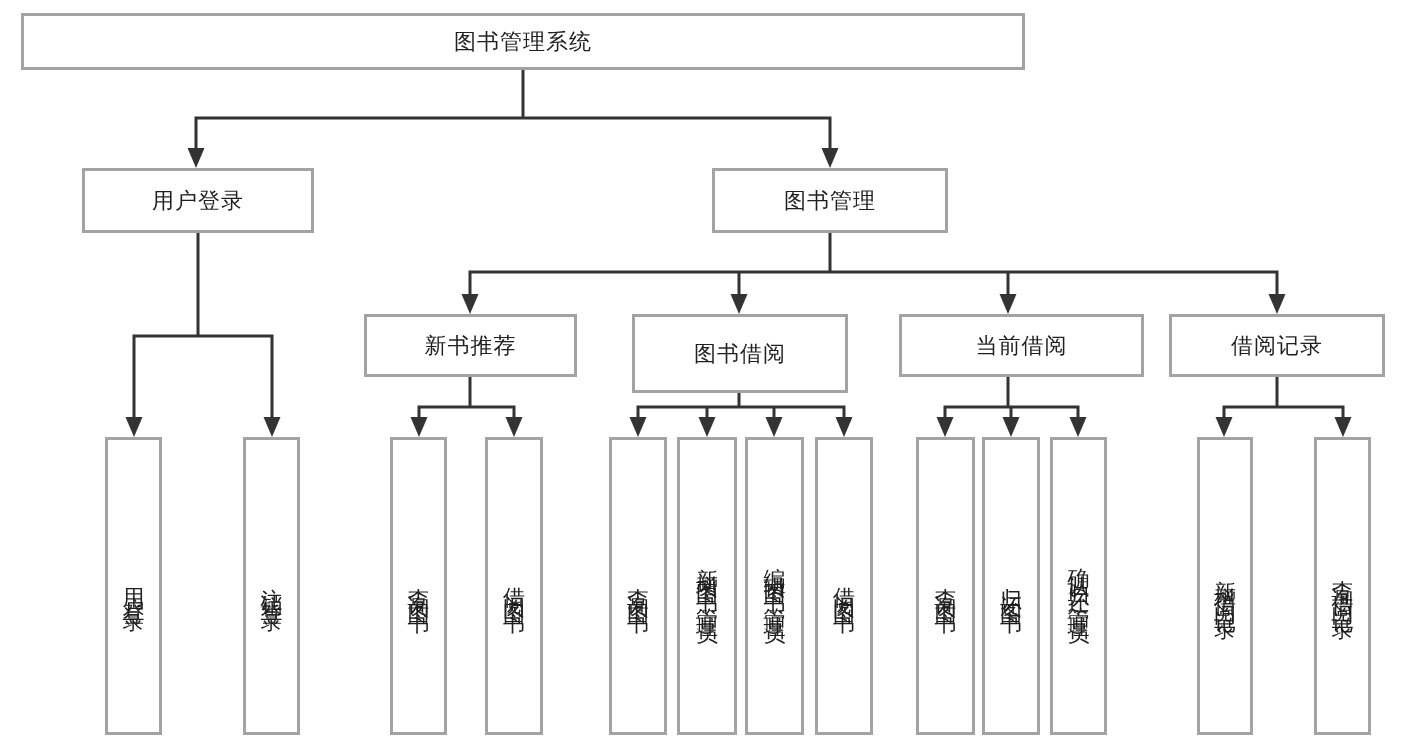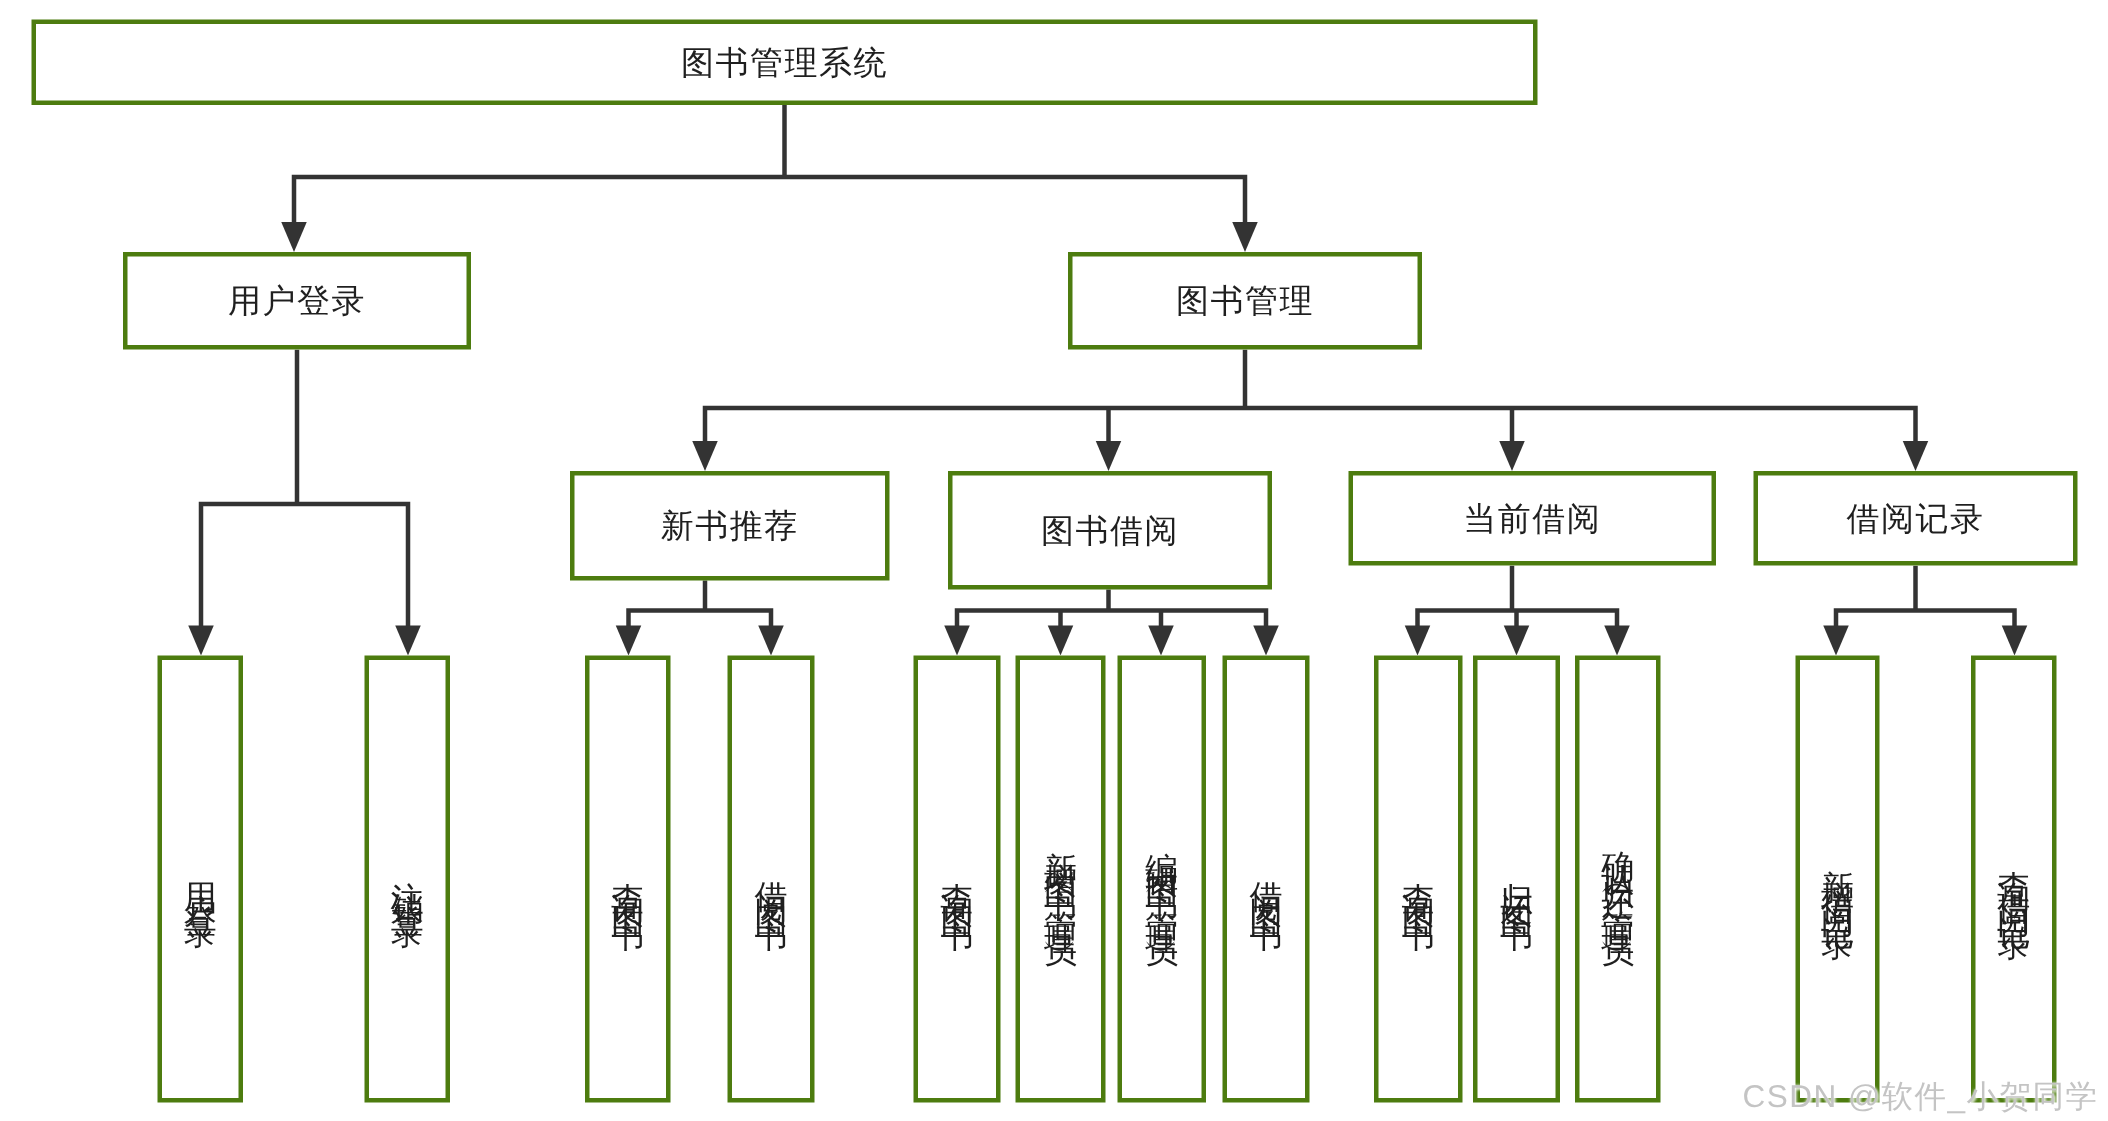--- a/index.html
+++ b/index.html
@@ -23,21 +23,21 @@
     fill: none;
   }
   svg.connectors polygon {
     fill: #333333;
     stroke: none;
   }
   .node {
     position: absolute;
     box-sizing: border-box;
     background: #ffffff;
-    border: 3px solid #4d7c0f;
+    border: 3px solid #a3a3a3;
     display: flex;
     align-items: center;
     justify-content: center;
     font-size: 22px;
     letter-spacing: 1px;
     line-height: 1;
   }
   .vnode { letter-spacing: 0; }
   .vtext {
     writing-mode: vertical-rl;
@@ -122,21 +122,21 @@
   </div>
 
   <div class="node" style="left:82px;top:168px;width:232px;height:65px">
     <span>用户登录</span>
   </div>
 
   <div class="node" style="left:712px;top:168px;width:236px;height:65px">
     <span>图书管理</span>
   </div>
 
-  <div class="node" style="left:380px;top:314px;width:213px;height:73px">
+  <div class="node" style="left:364px;top:314px;width:213px;height:63px">
     <span>新书推荐</span>
   </div>
 
   <div class="node" style="left:632px;top:314px;width:216px;height:79px">
     <span>图书借阅</span>
   </div>
 
   <div class="node" style="left:899px;top:314px;width:245px;height:63px">
     <span>当前借阅</span>
   </div>
@@ -190,15 +190,14 @@
   </div>
 
   <div class="node vnode" style="left:1197px;top:437px;width:56px;height:298px">
     <span class="vtext">新增借阅记录</span>
   </div>
 
   <div class="node vnode" style="left:1314px;top:437px;width:57px;height:298px">
     <span class="vtext">查询借阅记录</span>
   </div>
 
-  <div class="watermark">CSDN @软件_小贺同学</div>
 
 </div>
 
 </body></html>

